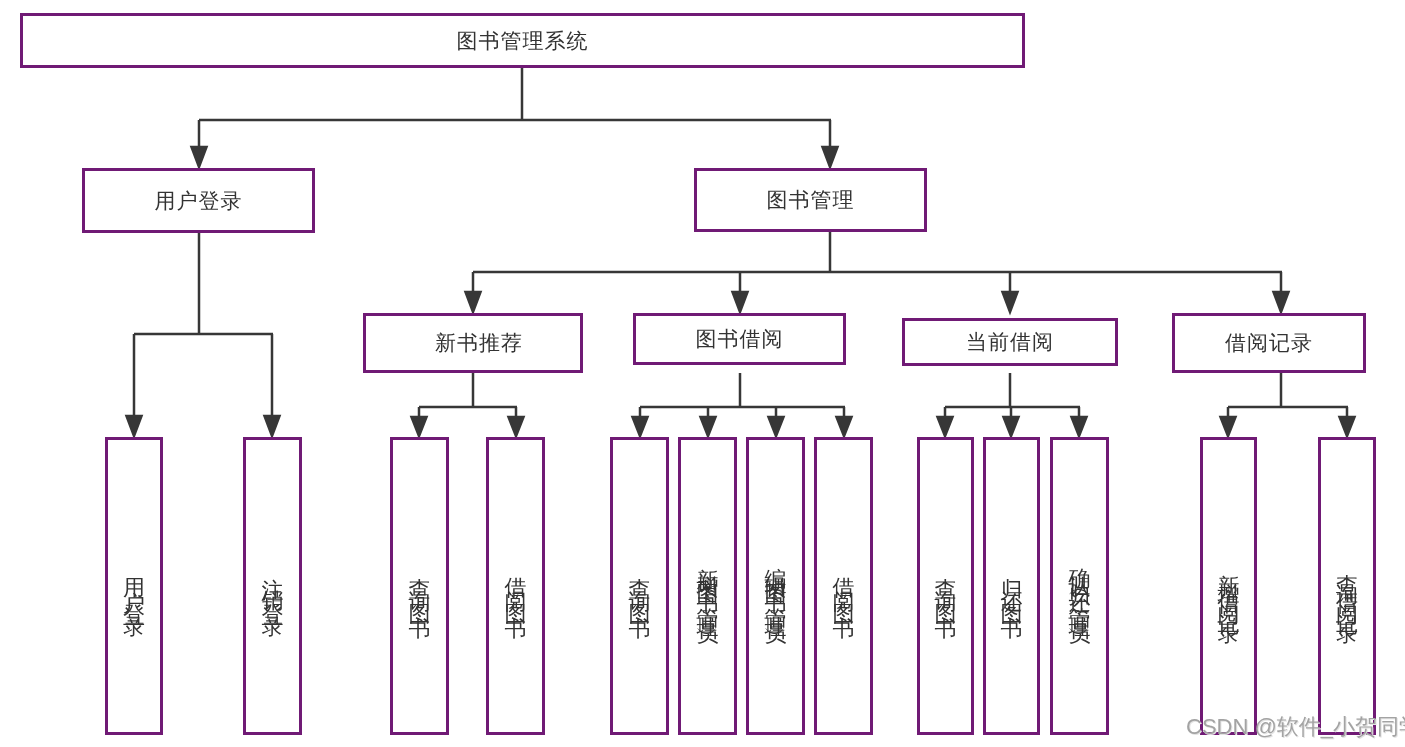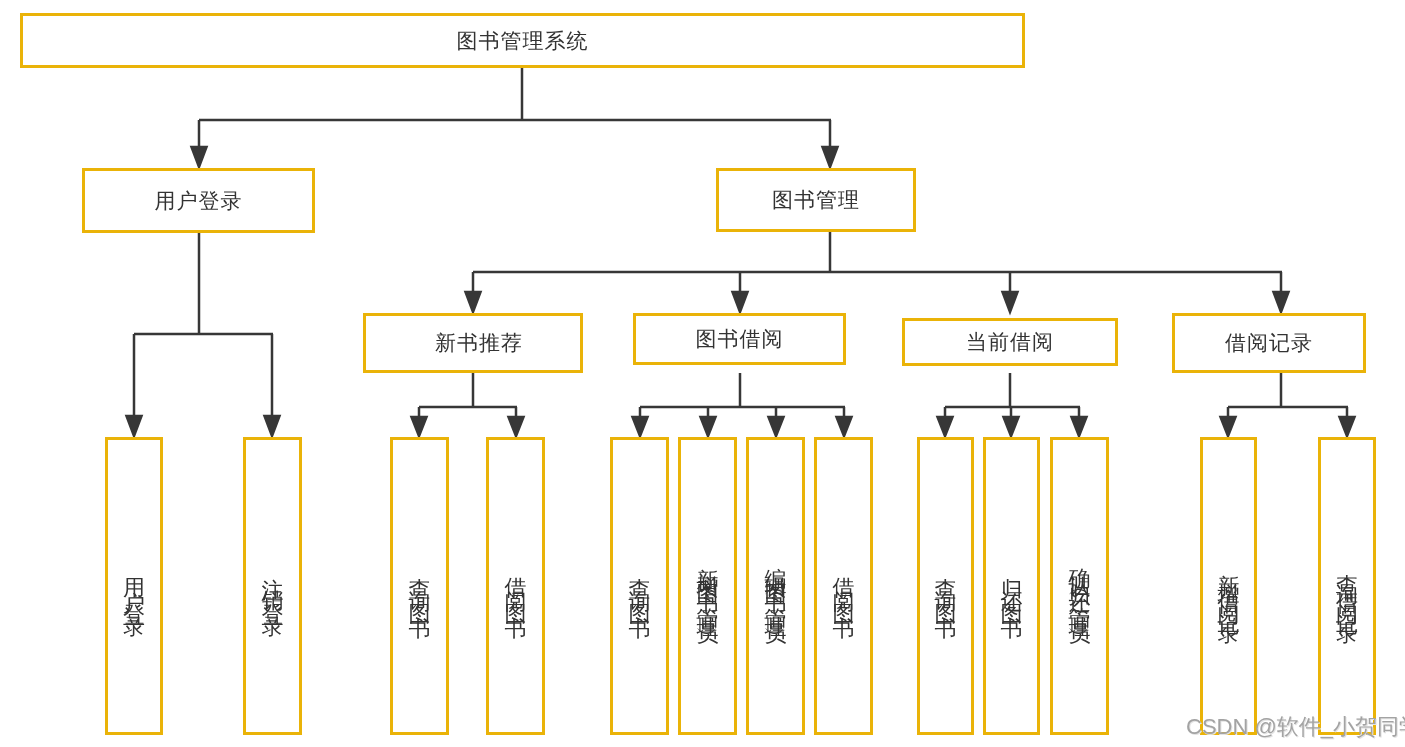--- a/index.html
+++ b/index.html
@@ -18,21 +18,21 @@
   .wires {
     position: absolute;
     left: 0; top: 0;
     width: 1405px; height: 747px;
     z-index: 1;
   }
   .node {
     position: absolute;
     box-sizing: border-box;
     background: #ffffff;
-    border: 3px solid #eab308;
+    border: 3px solid #701a75;
     display: flex;
     align-items: center;
     justify-content: center;
     z-index: 2;
   }
   .hlabel {
     font-size: 21px;
     color: #333333;
     letter-spacing: 1px;
     white-space: nowrap;
@@ -46,21 +46,21 @@
     white-space: nowrap;
   }
   .sp4 { letter-spacing: 13px; }
   .sp6 { letter-spacing: 10px; }
   .sp9 { letter-spacing: 8px; }
 
   
   .n-root           { left: 20px;   top: 13px;  width: 1005px; height: 55px; }
   
   .n-user-login     { left: 82px;   top: 168px; width: 233px;  height: 65px; }
-  .n-book-mgmt      { left: 716px;  top: 168px; width: 200px;  height: 64px; }
+  .n-book-mgmt      { left: 694px;  top: 168px; width: 233px;  height: 64px; }
   
   .n-new-books      { left: 363px;  top: 313px; width: 220px;  height: 60px; padding-left: 12px; }
   .n-book-borrow    { left: 633px;  top: 313px; width: 213px;  height: 52px; }
   .n-current-borrow { left: 902px;  top: 318px; width: 216px;  height: 48px; }
   .n-borrow-records { left: 1172px; top: 313px; width: 194px;  height: 60px; }
   
   .leaf { top: 437px; height: 298px; }
   .l1  { left: 105px;  width: 58px; }
   .l2  { left: 243px;  width: 59px; }
   .l3  { left: 390px;  width: 59px; }

